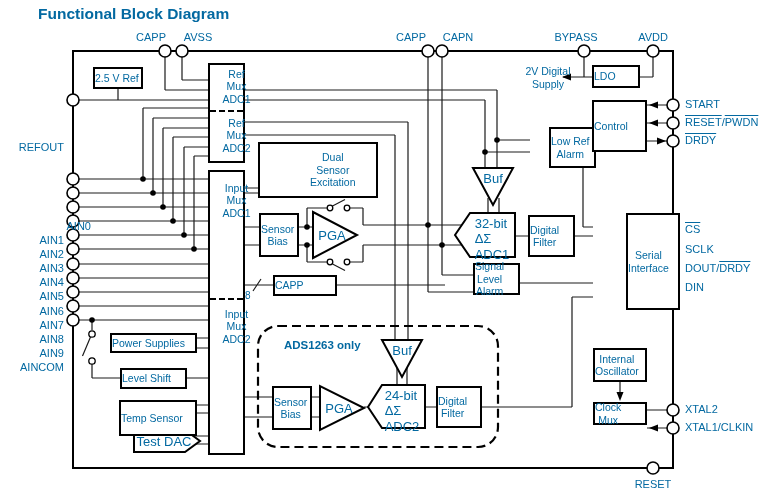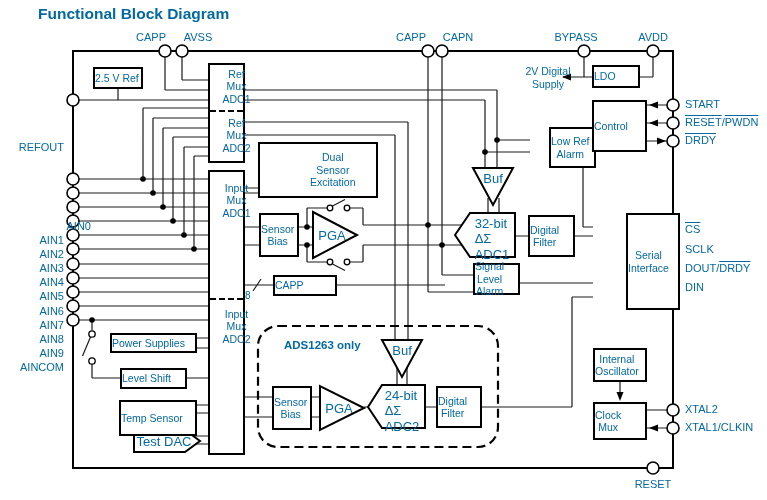--- a/index.html
+++ b/index.html
@@ -215,21 +215,21 @@
   <div class="block" style="left:473px;top:263px;width:47px;height:32px"><span>Signal
 Level
 Alarm</span></div>
 
   <div class="block" style="left:592px;top:65px;width:48px;height:23px"><span>LDO</span></div>
   <div class="block" style="left:592px;top:100px;width:55px;height:52px"><span>Control</span></div>
   <div class="block" style="left:626px;top:213px;width:54px;height:97px"><span>Serial
 Interface</span></div>
   <div class="block" style="left:593px;top:348px;width:54px;height:34px"><span>Internal
 Oscillator</span></div>
-  <div class="block" style="left:593px;top:402px;width:54px;height:38px"><span>Clock
+  <div class="block" style="left:593px;top:402px;width:54px;height:23px"><span>Clock
 Mux</span></div>
 
   <div class="block" style="left:272px;top:386px;width:40px;height:44px"><span>Sensor
 Bias</span></div>
   <div class="block" style="left:436px;top:386px;width:46px;height:42px"><span>Digital
 Filter</span></div>
 
   <div class="shape-label" style="left:493px;top:171px">Buf</div>
   <div class="shape-label" style="left:332px;top:228px">PGA</div>
   <div class="shape-label" style="left:492px;top:216px">32-bit

